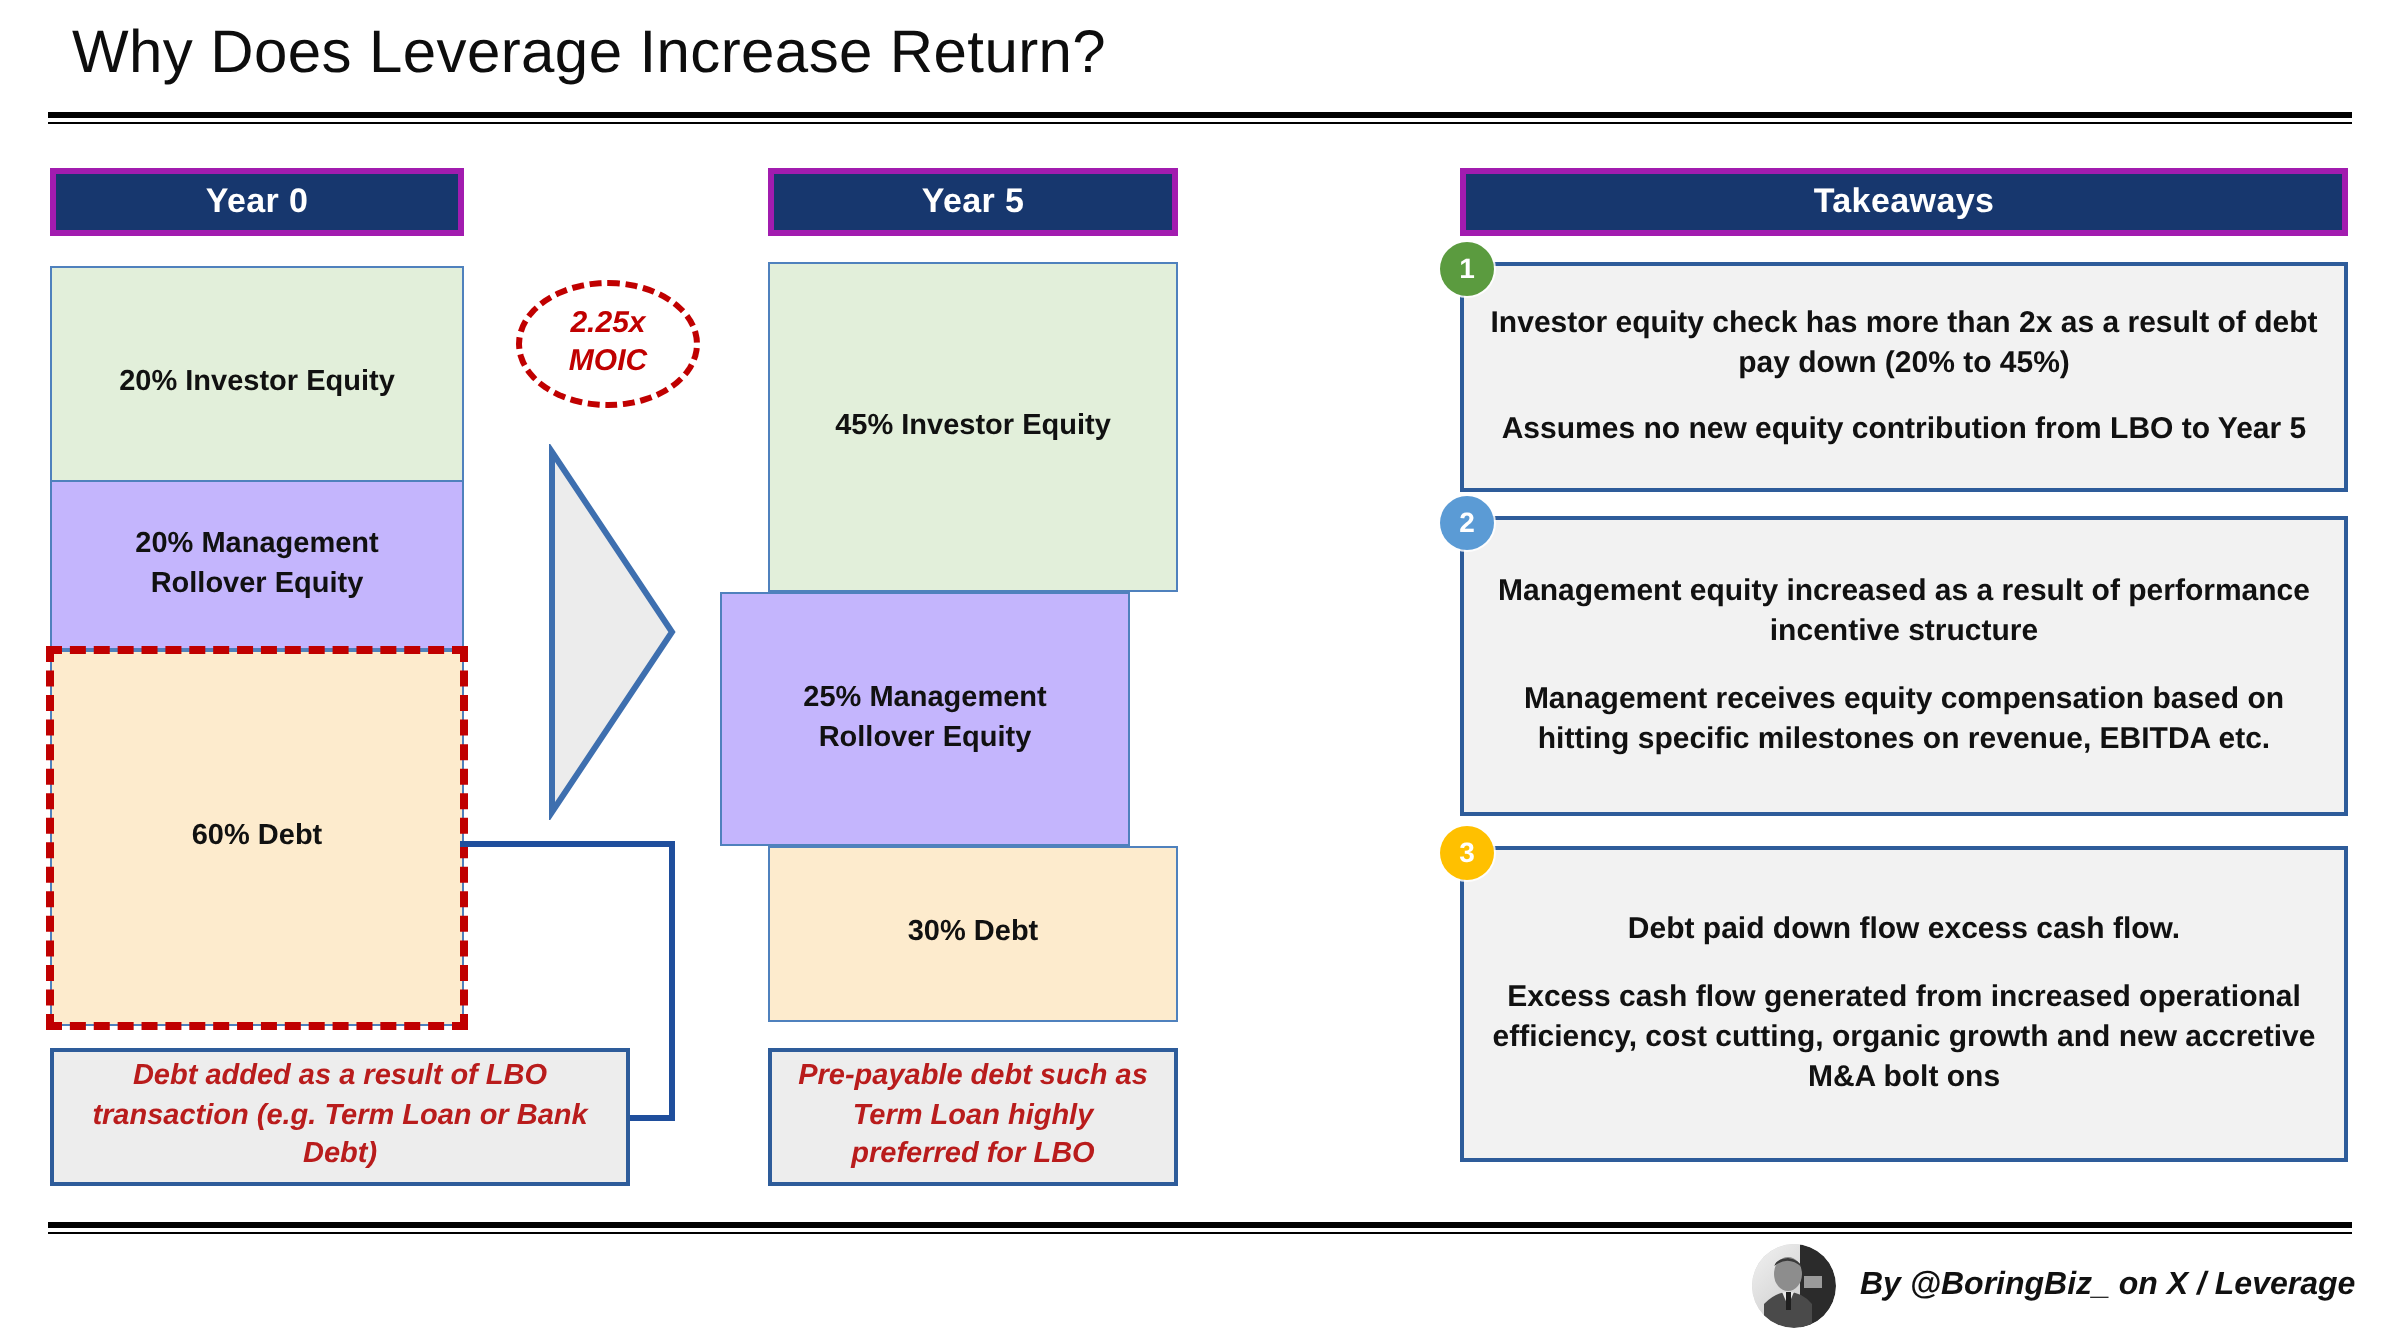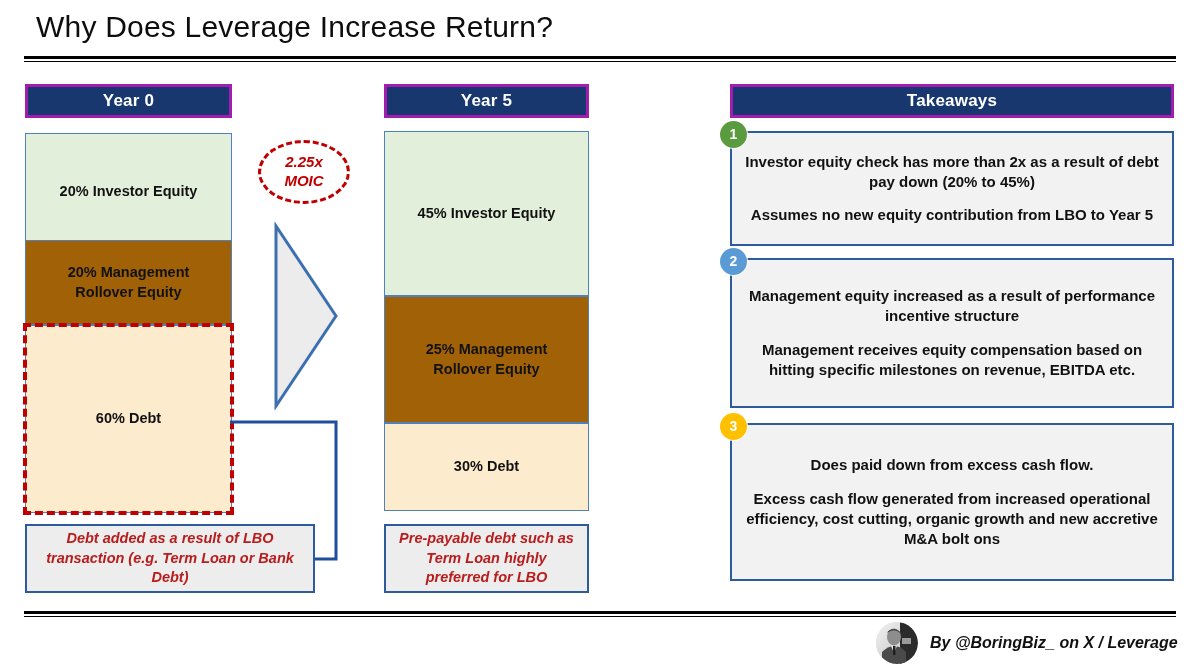--- a/index.html
+++ b/index.html
@@ -72,31 +72,31 @@
     align-items: center;
     justify-content: center;
     text-align: center;
     font-size: 14.5px;
     font-weight: bold;
     color: #111111;
     line-height: 1.32;
     padding: 2px 6px;
   }
   .seg.equity  { background: #E2EFDA; }
-  .seg.mgmt    { background: #a16207; }
+  .seg.mgmt    { background: #c4b5fd; }
   .seg.debt    { background: #FDEBCD; }
 
   
   #y0-equity { left: 25px;  top: 133px; width: 207px; height: 117px; }
   #y0-mgmt   { left: 25px;  top: 240px; width: 207px; height: 85px;  }
   #y0-debt   { left: 25px;  top: 325px; width: 207px; height: 188px; }
 
   
   #y5-equity { left: 384px; top: 131px; width: 205px; height: 165px; }
-  #y5-mgmt   { left: 384px; top: 296px; width: 205px; height: 127px; }
+  #y5-mgmt   { left: 360px; top: 296px; width: 205px; height: 127px; }
   #y5-debt   { left: 384px; top: 423px; width: 205px; height: 88px;  }
 
   
   #debt-highlight {
     position: absolute;
     left: 23px;
     top: 323px;
     width: 211px;
     height: 192px;
     border: 4px dashed #C00000;
@@ -295,21 +295,21 @@
   </div>
 
   <div class="takeaway" id="takeaway-2">
     <div class="badge badge-2">2</div>
     <p>Management equity increased as a result of performance incentive structure</p>
     <p>Management receives equity compensation based on hitting specific milestones on revenue, EBITDA etc.</p>
   </div>
 
   <div class="takeaway" id="takeaway-3">
     <div class="badge badge-3">3</div>
-    <p>Does paid down from excess cash flow.</p>
+    <p>Debt paid down flow excess cash flow.</p>
     <p>Excess cash flow generated from increased operational efficiency, cost cutting, organic growth and new accretive M&amp;A bolt ons</p>
   </div>
 
   <div id="footer">
     <div id="avatar">
       <svg viewBox="0 0 42 42" width="42" height="42">
         <defs>
           <clipPath id="avclip">
               <circle cx="21" cy="21" r="21"></circle>
             </clipPath>

